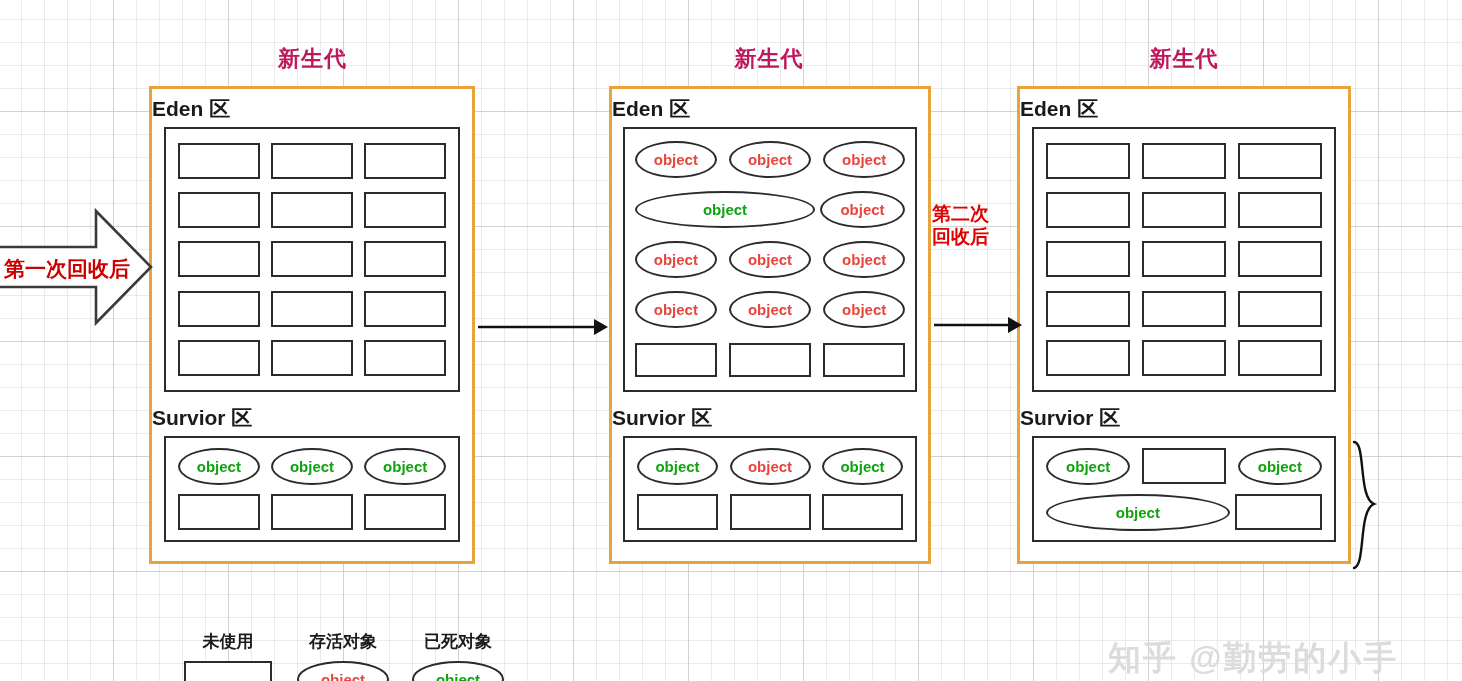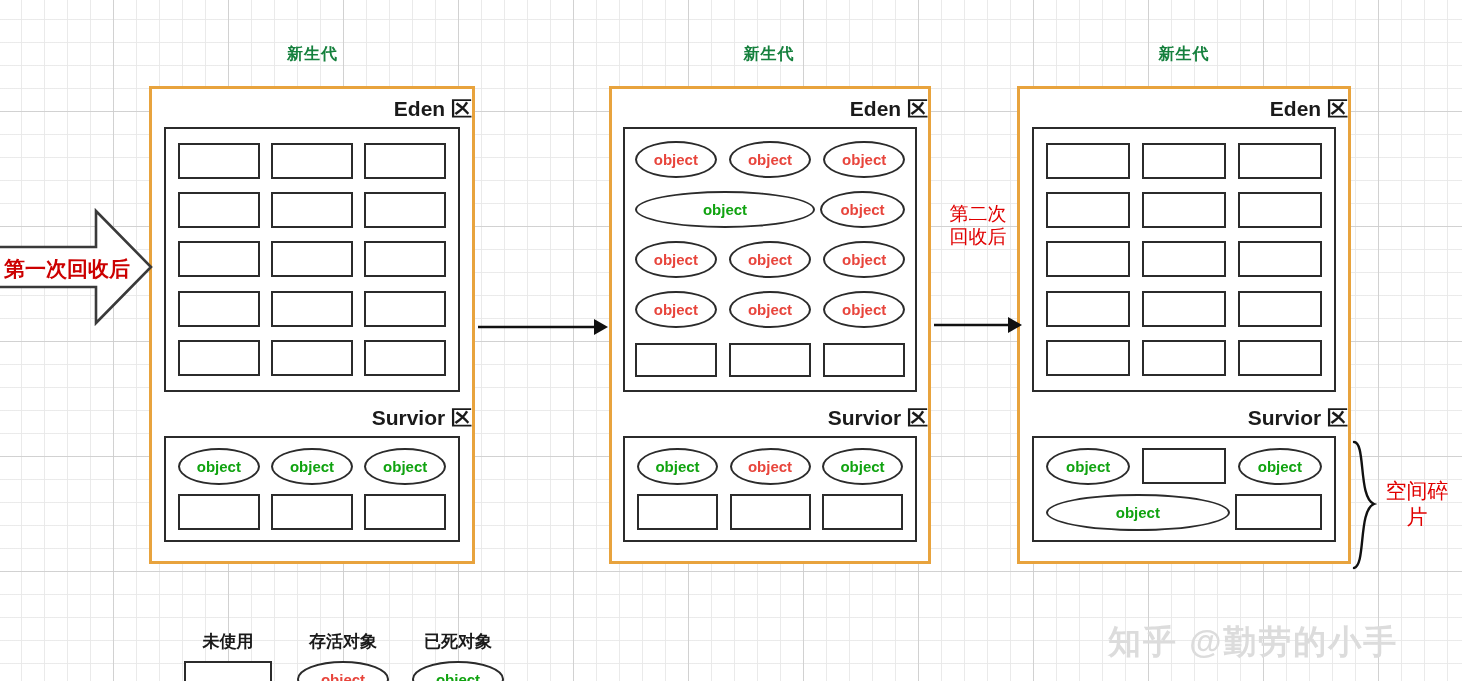--- a/index.html
+++ b/index.html
@@ -23,32 +23,32 @@
     z-index:0;
   }
   #stage{position:absolute;left:0;top:0;width:1462px;height:681px;z-index:2;}
 
   .abs{position:absolute;}
 
   
   .gen-title{
     position:absolute;
     text-align:center;
-    font-size:16px;font-weight:bold;color:#15803d;
+    font-size:22px;font-weight:bold;color:#be185d;
     letter-spacing:1px;
     white-space:nowrap;
   }
   .panel{
     position:absolute;
     border:3px solid #E8A33D;
     background:#fff;
     box-sizing:border-box;
   }
   .region-title{
-    text-align:right;
+    text-align:left;
     font-size:21px;font-weight:bold;color:#1a1a1a;
     margin-top:6px;margin-bottom:4px;
     white-space:nowrap;
   }
   .region-box{
     border:2.5px solid #2b2b2b;
     background:#fff;
     box-sizing:border-box;
     margin:0 auto;
     position:relative;
@@ -73,24 +73,23 @@
     font-size:15px;font-weight:bold;
     line-height:1;
   }
   .obj.dead{color:#e8453c;}
   .obj.alive{color:#10a310;}
 
   
   .red-label{
     position:absolute;
     color:#e00000;
-    font-weight:normal;
+    font-weight:bold;
     font-size:19px;
     line-height:1.22;
-    text-align:center;
     white-space:pre-line;
   }
   .block-arrow-label{
     position:absolute;
     color:#cc0000;font-weight:bold;font-size:21px;
     white-space:nowrap;
     letter-spacing:0px;
   }
 
   
@@ -281,22 +280,20 @@
   <div class="red-label" style="left:932px;top:202px;width:92px;">第二次
 回收后</div>
   <svg class="abs" style="left:934px;top:313px;" width="90" height="24" viewBox="0 0 90 24">
     <line x1="0" y1="12" x2="74" y2="12" stroke="#111" stroke-width="2.6"></line>
     <path d="M74,4 L88,12 L74,20 Z" fill="#111"></path>
   </svg>
 
   <svg class="abs" style="left:1350px;top:440px;" width="34" height="132" viewBox="0 0 34 132">
     <path d="M4,2 C16,2 8,58 24,64 C8,70 16,126 4,128" fill="none" stroke="#111" stroke-width="2.4" stroke-linecap="round"></path>
   </svg>
-  <div class="red-label" style="left:1378px;top:478px;width:78px;font-size:21px;">空间碎
-片</div>
 
   <div class="legend" style="left:178px;top:598px;width:330px;height:78px;margin-top:32px;">
 
     <div class="legend-item" style="left:0px;top:0px;width:100px;">
       <div class="legend-cap">未使用</div>
       <div class="legend-box"></div>
     </div>
 
     <div class="legend-item" style="left:113px;top:0px;width:104px;">
       <div class="legend-cap">存活对象</div>
@@ -304,13 +301,13 @@
     </div>
 
     <div class="legend-item" style="left:228px;top:0px;width:104px;">
       <div class="legend-cap">已死对象</div>
       <div class="legend-ell" style="color:#10a310;">object</div>
     </div>
   </div>
 
 </div>
 
-<div id="watermark" style="left:1108px;top:620px;">知乎 @勤劳的小手</div>
+<div id="watermark" style="left:1108px;top:636px;">知乎 @勤劳的小手</div>
 
 </body></html>

